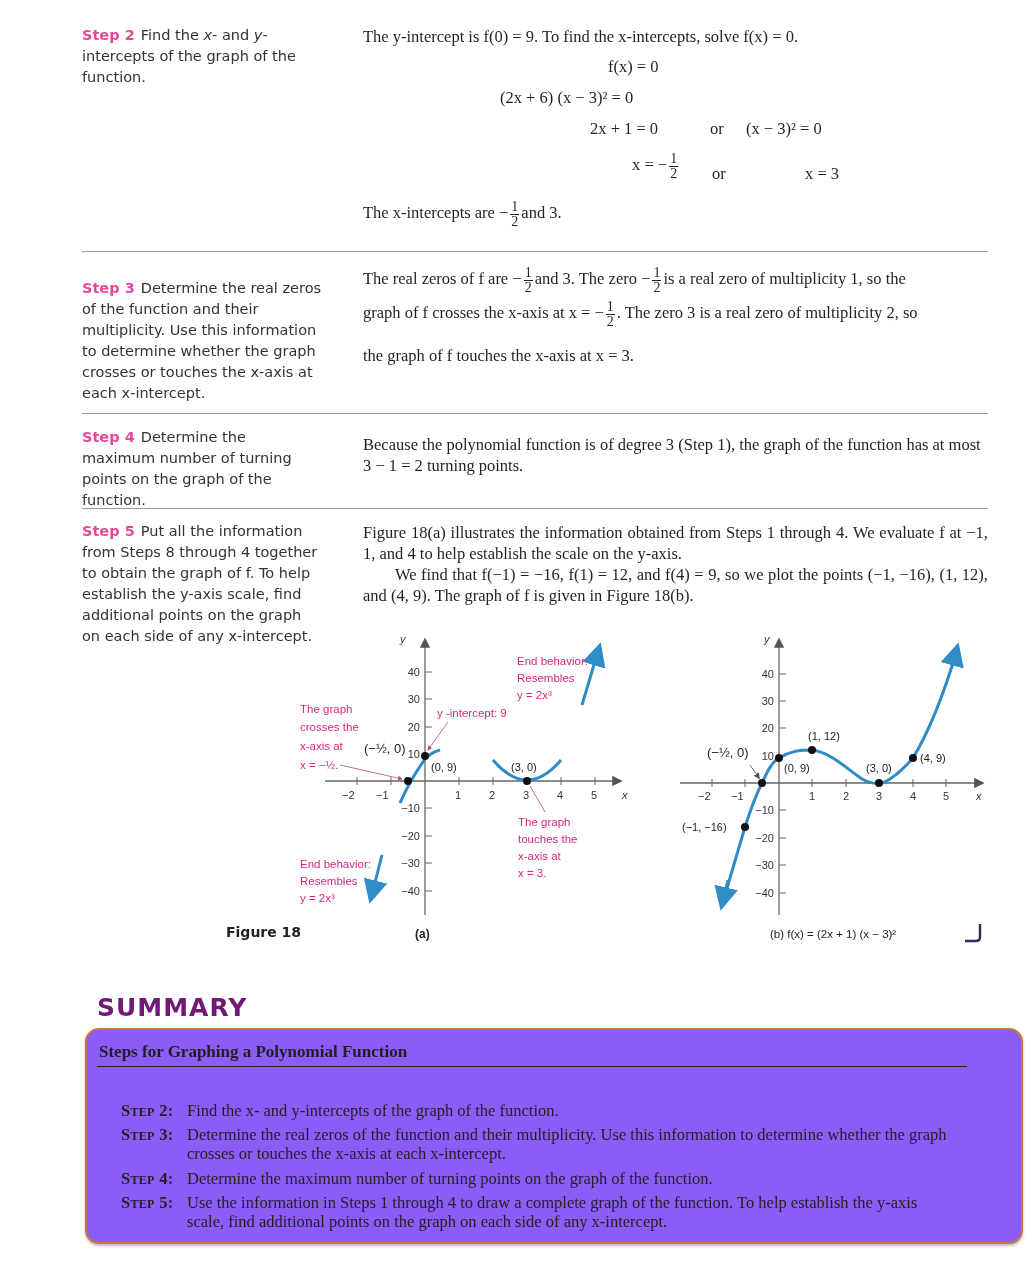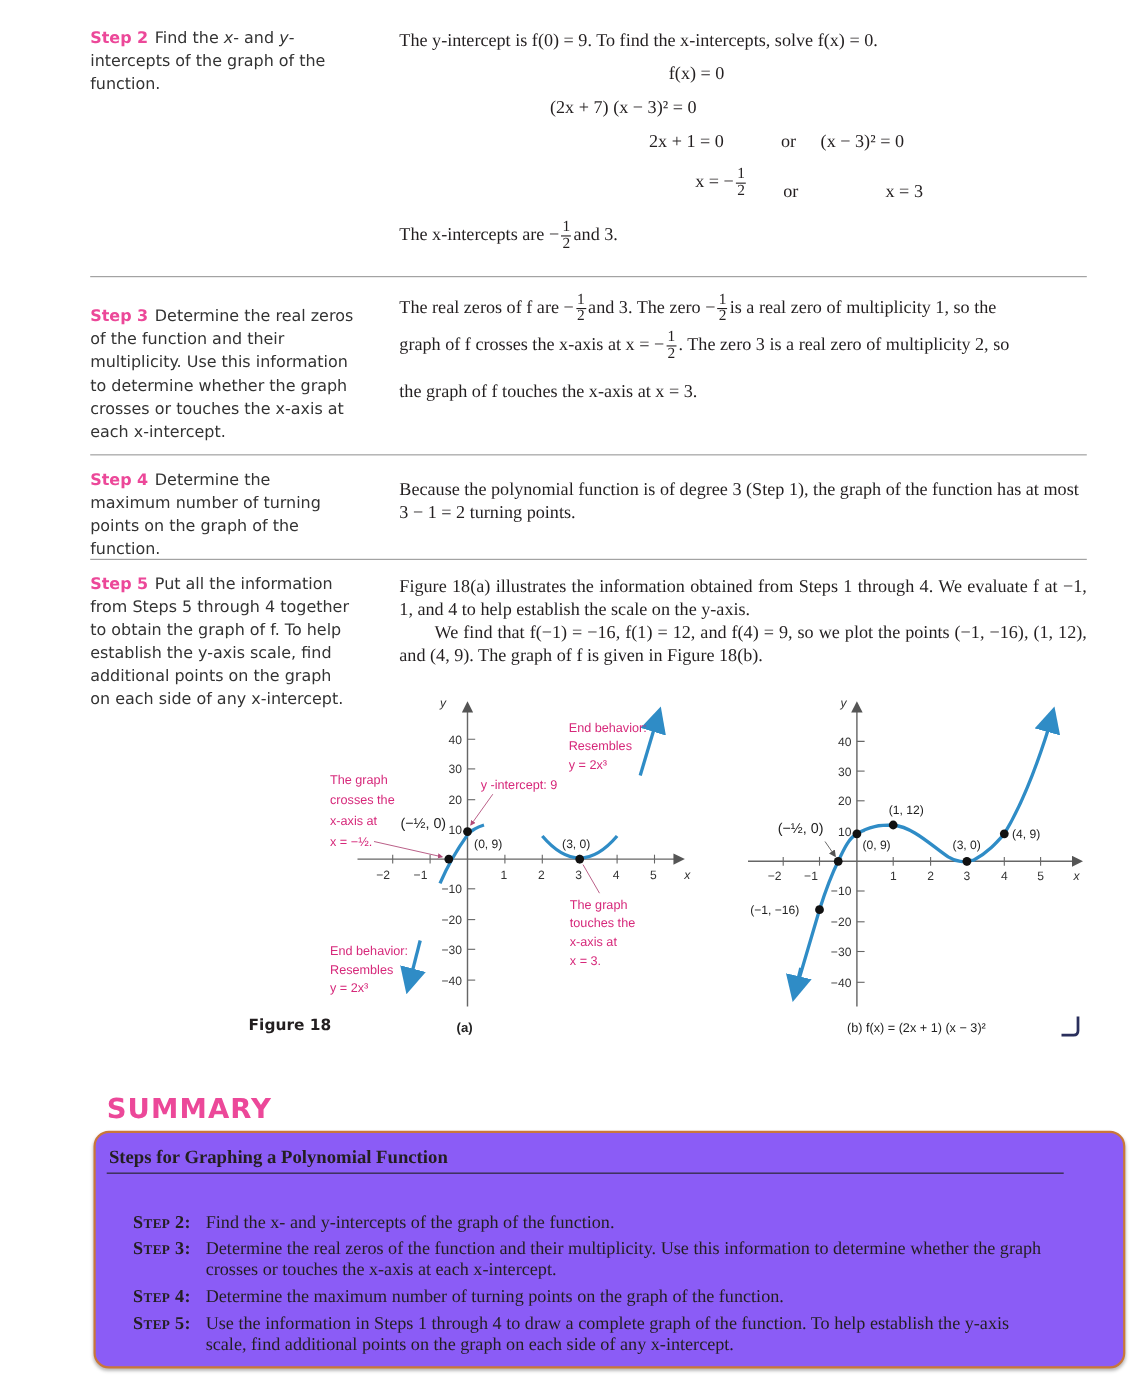--- a/index.html
+++ b/index.html
@@ -6,38 +6,38 @@
   body{width:1032px;height:1264px;position:relative;overflow:hidden;font-family:"Liberation Serif",serif;color:#231f20;}
   .abs{position:absolute;}
   .side{position:absolute;left:82px;width:240px;font-family:"DejaVu Sans",sans-serif;font-size:14.5px;line-height:21px;color:#333;}
   .side .step{color:#ec4899;font-weight:bold;margin-right:6px;}
   .main{position:absolute;left:363px;width:625px;font-size:16.5px;line-height:21px;}
   .rule{position:absolute;left:82px;width:906px;height:1px;background:#999;}
   .frac{display:inline-block;vertical-align:middle;text-align:center;font-size:14px;line-height:14px;margin:0 2px;}
   .frac span{display:block;}
   .frac .num{border-bottom:1px solid #231f20;padding:0 1px;}
   .eq{position:absolute;font-size:16.5px;white-space:nowrap;}
-  .summary-title{position:absolute;left:97px;top:993px;font-family:"DejaVu Sans",sans-serif;font-weight:bold;font-size:25px;letter-spacing:1px;color:#ec4899;}
+  .summary-title{position:absolute;left:97px;top:993px;font-family:"DejaVu Sans",sans-serif;font-weight:bold;font-size:25px;letter-spacing:1px;color:#701a75;}
   .summary-box{position:absolute;left:85px;top:1028px;width:934px;height:212px;background:#8b5cf6;border:2px solid #c9773a;border-radius:14px;box-shadow:0 2px 3px #bbb;}
   .summary-head{position:absolute;left:12px;top:12px;font-weight:bold;font-size:17px;}
   .summary-rule{position:absolute;left:10px;top:36px;width:870px;height:1px;background:#222;}
   .srow{position:absolute;left:34px;font-size:16.5px;line-height:19px;}
   .srow .lab{display:inline-block;width:66px;font-weight:bold;font-variant:small-caps;letter-spacing:.3px;}
   .srow .txt{display:inline-block;vertical-align:top;width:760px;}
   svg text{font-family:"Liberation Sans",sans-serif;}
 </style>
 </head>
 <body>
 
 <div class="side" style="top:25px;">
   <span class="step">Step 2</span><span>Find the </span><i>x</i><span>- and </span><i>y</i><span>-intercepts of the graph of the function.</span>
 </div>
 <div class="main" style="top:26px;">The y-intercept is f(0) = 9. To find the x-intercepts, solve f(x) = 0.</div>
 <div class="eq" style="left:608px;top:57px;">f(x) = 0</div>
-<div class="eq" style="left:500px;top:88px;">(2x + 7) (x − 3)² = 0</div>
+<div class="eq" style="left:500px;top:88px;">(2x + 6) (x − 3)² = 0</div>
 <div class="eq" style="left:590px;top:119px;">2x + 1 = 0</div>
 <div class="eq" style="left:710px;top:119px;">or</div>
 <div class="eq" style="left:746px;top:119px;">(x − 3)² = 0</div>
 <div class="eq" style="left:632px;top:152px;">
   <span>x = −</span><span class="frac"><span class="num">1</span><span>2</span></span>
 </div>
 <div class="eq" style="left:712px;top:164px;">or</div>
 <div class="eq" style="left:805px;top:164px;">x = 3</div>
 <div class="eq" style="left:363px;top:200px;">
   <span>The x-intercepts are −</span><span class="frac"><span class="num">1</span><span>2</span></span><span>and 3.</span>
@@ -56,21 +56,21 @@
 <div class="eq" style="left:363px;top:346px;">the graph of f touches the x-axis at x = 3.</div>
 <div class="rule" style="top:413px;"></div>
 
 <div class="side" style="top:427px;">
   <span class="step">Step 4</span><span>Determine the maximum number of turning points on the graph of the function.</span>
 </div>
 <div class="main" style="top:434px;">Because the polynomial function is of degree 3 (Step 1), the graph of the function has at most 3 − 1 = 2 turning points.</div>
 <div class="rule" style="top:508px;"></div>
 
 <div class="side" style="top:521px;">
-  <span class="step">Step 5</span><span>Put all the information from Steps 5 through 4 together to obtain the graph of f. To help establish the y-axis scale, find additional points on the graph on each side of any x-intercept.</span>
+  <span class="step">Step 5</span><span>Put all the information from Steps 8 through 4 together to obtain the graph of f. To help establish the y-axis scale, find additional points on the graph on each side of any x-intercept.</span>
 </div>
 <div class="main" style="top:522px;text-align:justify;">Figure 18(a) illustrates the information obtained from Steps 1 through 4. We evaluate f at −1, 1, and 4 to help establish the scale on the y-axis.</div>
 <div class="main" style="top:564px;text-align:justify;text-indent:32px;">We find that f(−1) = −16, f(1) = 12, and f(4) = 9, so we plot the points (−1, −16), (1, 12), and (4, 9). The graph of f is given in Figure 18(b).</div>
 
 <div class="abs" style="left:226px;top:924px;font-family:'DejaVu Sans',sans-serif;font-weight:bold;font-size:14px;">Figure 18</div>
 
 <svg class="abs" style="left:0;top:620px;" width="1032" height="330" viewBox="0 620 1032 330">
   <defs>
     <marker id="ah" markerWidth="8" markerHeight="8" refX="6" refY="4" orient="auto">
         <path d="M0,0 L8,4 L0,8 z" fill="#555"></path>

